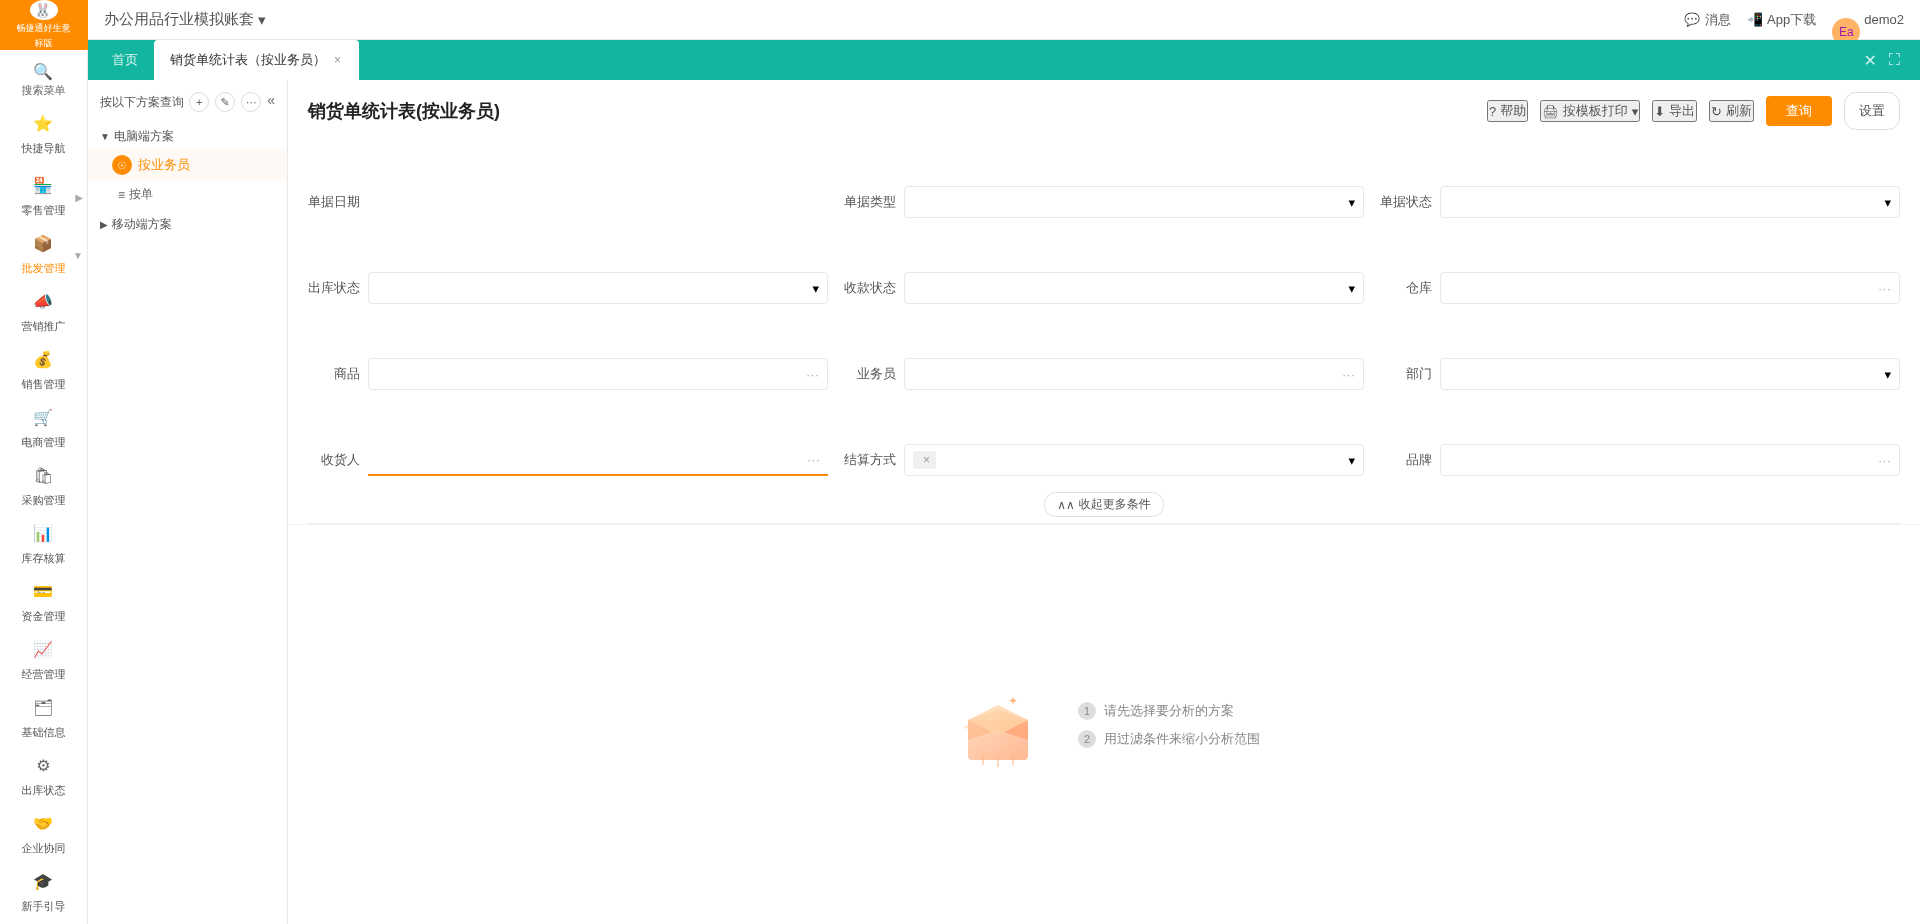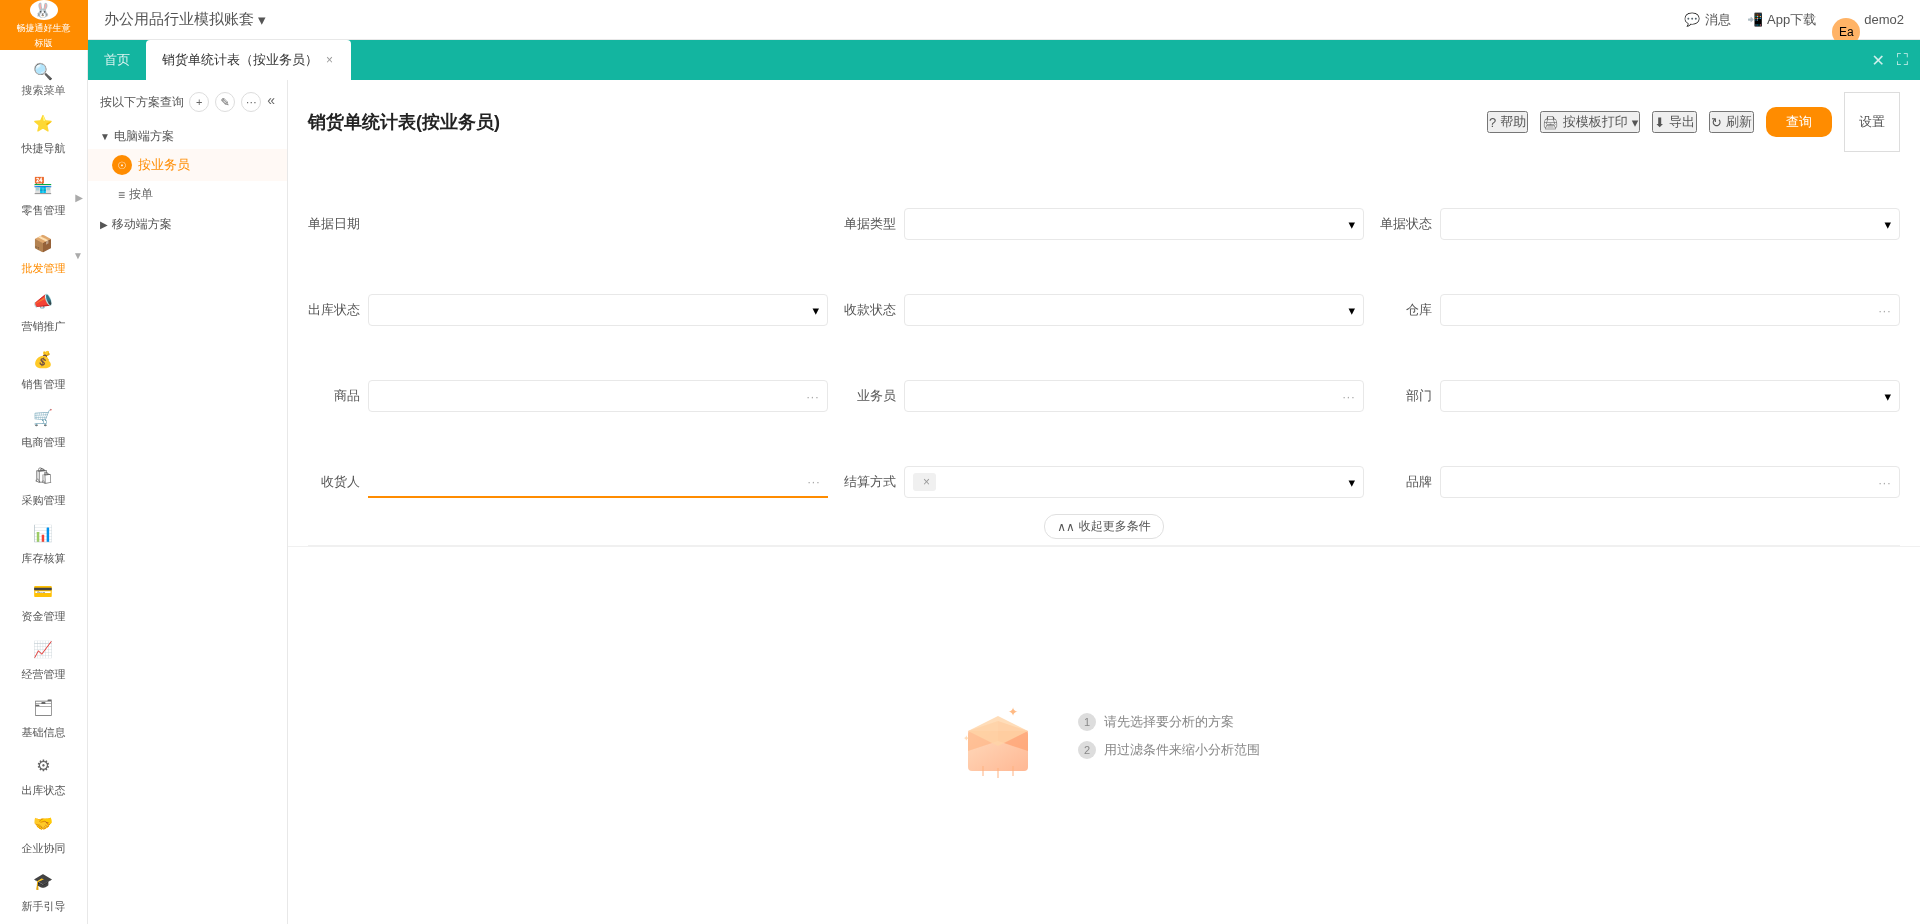--- a/index.html
+++ b/index.html
@@ -119,31 +119,31 @@
     }
     .user-avatar {
       width: 28px;
       height: 28px;
       border-radius: 50%;
       background: #ffb366;
       display: flex;
       align-items: center;
       justify-content: center;
       font-size: 12px;
-      color: #000000;
+      color: #a21caf;
       margin-top: 25px;
     }
 
     
     .tabbar {
       height: 40px;
       background: #13b5a0;
       display: flex;
       align-items: center;
-      padding: 0 0;
+      padding: 0 8px;
     }
     .tab-item {
       height: 40px;
       display: flex;
       align-items: center;
       padding: 0 16px;
       cursor: pointer;
       font-size: 13px;
       color: rgba(255,255,255,0.85);
       gap: 6px;
@@ -294,30 +294,30 @@
       gap: 4px;
       cursor: pointer;
       font-size: 13px;
       color: #555;
     }
     .action-btn.primary {
       background: #ff8c00;
       color: #fff;
       border: none;
       padding: 6px 20px;
-      border-radius: 10px;
+      border-radius: 4px;
       cursor: pointer;
       font-size: 13px;
     }
     .action-btn.secondary {
       background: #fff;
       color: #555;
       border: 1px solid #ddd;
-      padding: 20px 14px;
-      border-radius: 0;
+      padding: 9px 14px;
+      border-radius: 12px;
       cursor: pointer;
       font-size: 13px;
     }
     .date-tabs {
       display: flex;
       align-items: center;
       gap: 4px;
     }
     .date-tab {
       padding: 3px 8px;

